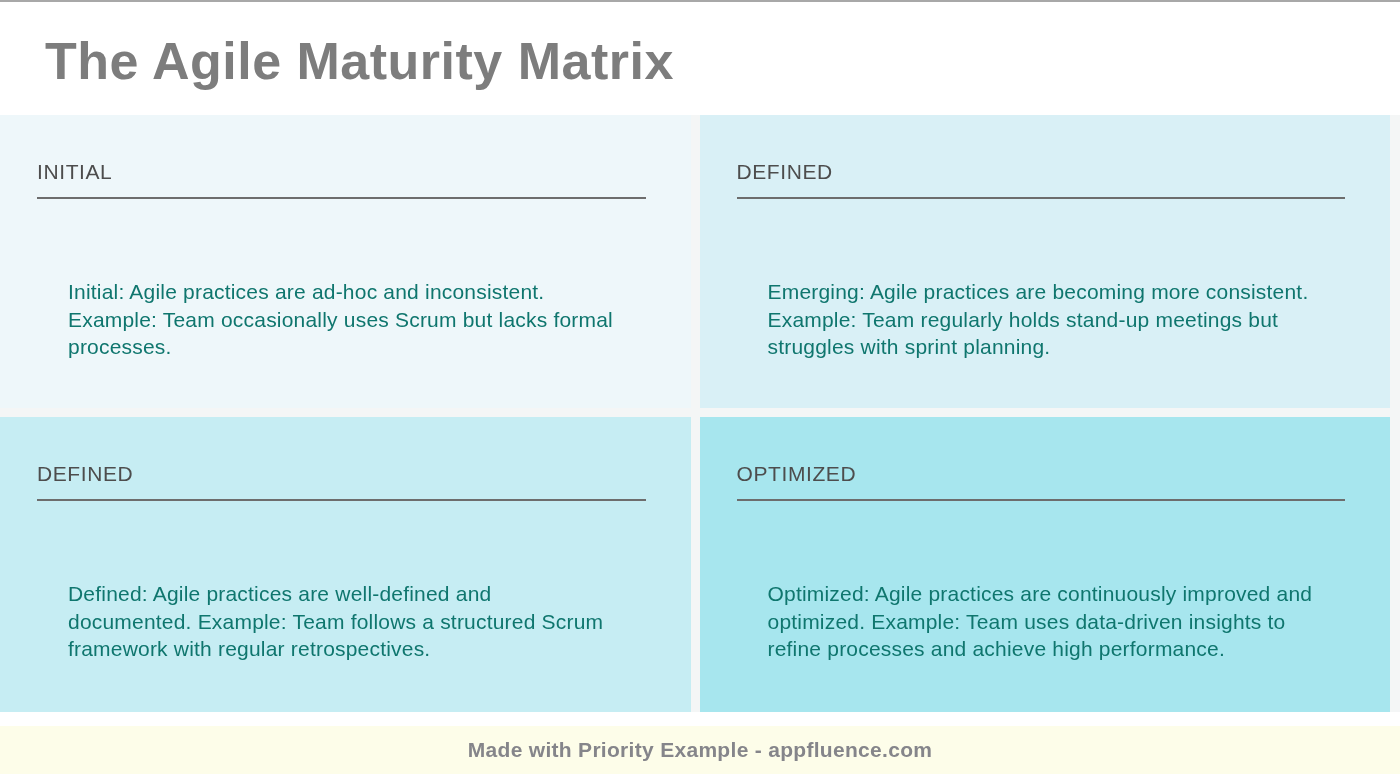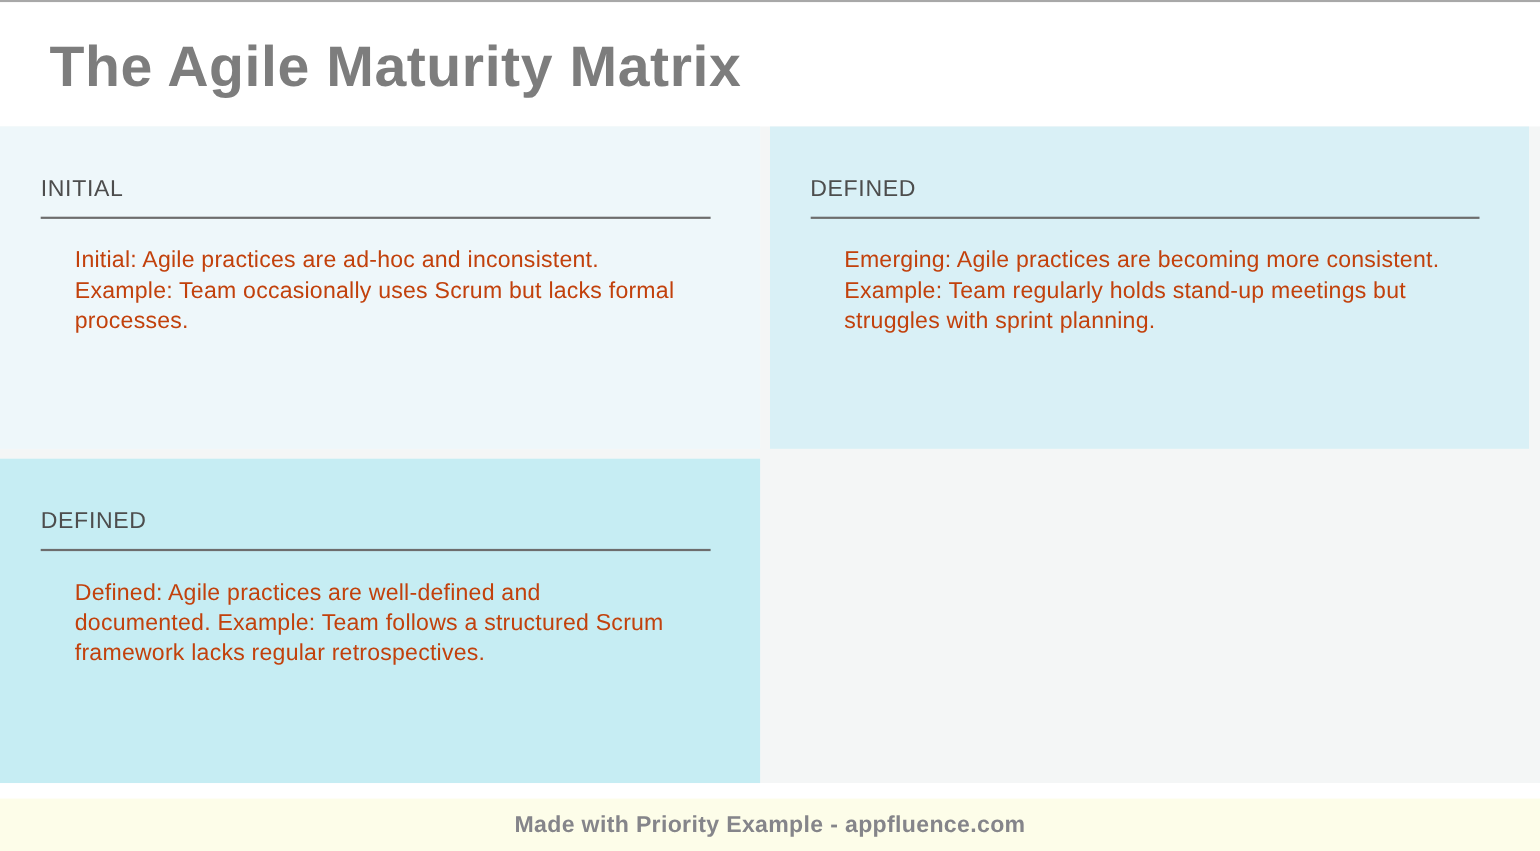--- a/index.html
+++ b/index.html
@@ -35,26 +35,26 @@
   .quadrant { overflow: hidden; }
   .q-header {
     margin: 45px 45px 0 37px;
     padding-bottom: 13px;
     border-bottom: 2px solid #6d6d6d;
     font-size: 21px;
     letter-spacing: 0.6px;
     color: #4d4d4d;
   }
   .q-body {
-    margin: 24px 45px 0 68px;
+    margin: 79px 45px 0 68px;
     max-width: 552px;
     font-size: 21px;
     line-height: 27.5px;
     letter-spacing: 0.2px;
-    color: #c2410c;
+    color: #0f766e;
   }
 
   
   .footer-gap { height: 14px; background: #ffffff; flex: 0 0 auto; }
   .footer {
     flex: 1 1 auto;
     background: #fdfde9;
     display: flex;
     align-items: center;
     justify-content: center;
@@ -82,23 +82,27 @@
       <p class="q-body">Initial: Agile practices are ad-hoc and inconsistent. Example: Team occasionally uses Scrum but lacks formal processes.</p>
     </div>
 
     <div class="quadrant" style="background: rgb(217, 240, 246);">
       <div class="q-header">DEFINED</div>
       <p class="q-body">Emerging: Agile practices are becoming more consistent. Example: Team regularly holds stand-up meetings but struggles with sprint planning.</p>
     </div>
 
     <div class="quadrant" style="background: rgb(198, 237, 243);">
       <div class="q-header">DEFINED</div>
-      <p class="q-body">Defined: Agile practices are well-defined and documented. Example: Team follows a structured Scrum framework lacks regular retrospectives.</p>
+      <p class="q-body">Defined: Agile practices are well-defined and documented. Example: Team follows a structured Scrum framework with regular retrospectives.</p>
     </div>
 
+    <div class="quadrant" style="background: rgb(167, 230, 238);">
+      <div class="q-header">OPTIMIZED</div>
+      <p class="q-body">Optimized: Agile practices are continuously improved and optimized. Example: Team uses data-driven insights to refine processes and achieve high performance.</p>
+    </div>
 
   </div>
 
   <div class="footer-gap"></div>
 
   <div class="footer">
     <span class="footer-text">Made with Priority Example - appfluence.com</span>
   </div>
 
 </div>

